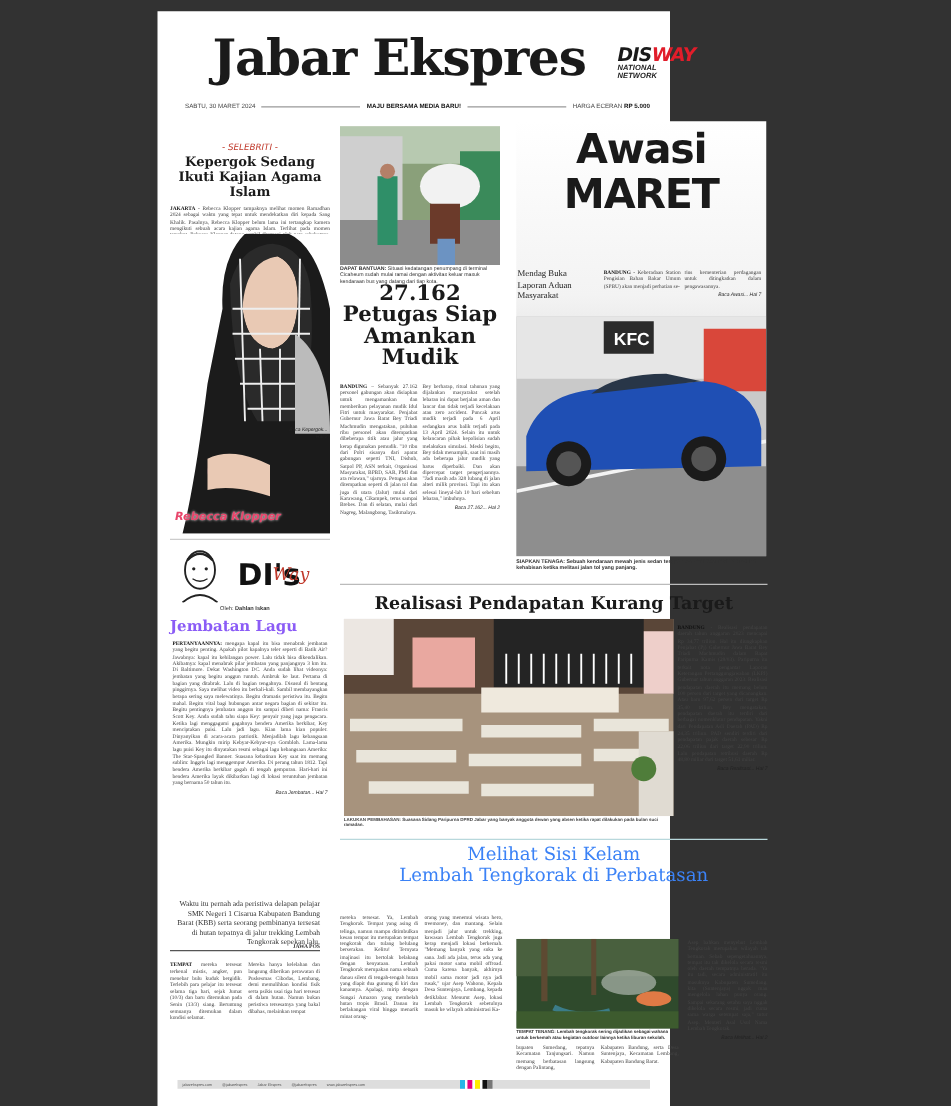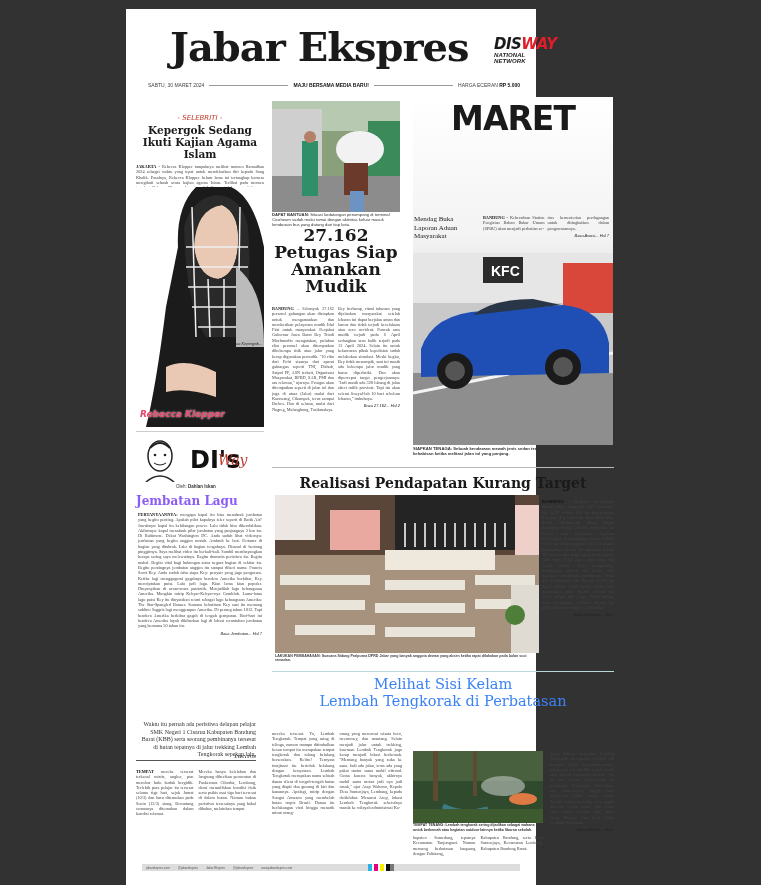--- a/index.html
+++ b/index.html
@@ -161,20 +161,21 @@
   <div class="mid-head">27.162 Petugas Siap Amankan Mudik</div>
   <div class="mid-body">
     <div class="c smalltext"><b class="lead">BANDUNG</b><span> – Sebanyak 27.162 personel gabungan akan disiapkan untuk mengamankan dan memberikan pelayanan mudik Idul Fitri untuk masyarakat. Penjabat Gubernur Jawa Barat Bey Triadi Machmudin mengatakan, puluhan ribu personel akan ditempatkan dibeberapa titik atau jalur yang kerap digunakan pemudik. "10 ribu dari Polri sisanya dari aparat gabungan seperti TNI, Dishub, Satpol PP, ASN terkait, Organisasi Masyarakat, BPBD, SAR, PMI dan ara relawan," ujarnya. Petugas akan ditempatkan seperti di jalan tol dan juga di utara (Jalur) mulai dari Karawang, Cikampek, terus sampai Brebes. Dan di selatan, mulai dari Nagreg, Malangbong, Tasikmalaya.</span></div>
     <div class="c smalltext"><span>Bey berharap, ritual tahunan yang dijalankan masyarakat setelah lebaran ini dapat berjalan aman dan lancar dan tidak terjadi kecelakaan atau zero accident. Puncak arus mudik terjadi pada 6 April sedangkan arus balik terjadi pada 13 April 2024. Selain itu untuk kelancaran pihak kepolisian sudah melakukan simulasi. Meski begitu, Bey tidak menampik, saat ini masih ada beberapa jalur mudik yang harus diperbaiki. Dan akan dipercepat target pengerjaannya. "Jadi masih ada 328 lubang di jalan alteri milik provinsi. Tapi itu akan selesai lineyal-lah 10 hari sebelum lebaran," imbuhnya.</span>
       <div class="readmore">Baca 27.162... Hal 2</div>
     </div>
   </div>
 
   <div class="hero">
     <div class="hero-title">
+        <div>Awasi</div>
         <div>MARET</div>
       </div>
     <div class="hero-sub">Mendag Buka Laporan Aduan Masyarakat</div>
     <div class="hero-text">
       <div class="c smalltext"><b class="lead">BANDUNG</b><span> - Keberadaan Station Pengisian Bahan Bakar Umum (SPBU) akan menjadi perhatian se-</span></div>
       <div class="c smalltext"><span>rius kementerian perdagangan untuk ditingkatkan dalam pengawasannya.</span>
         <div class="readmore">Baca Awasi... Hal 7</div>
       </div>
     </div>
     <svg class="hero-img" viewBox="0 0 200 192">

